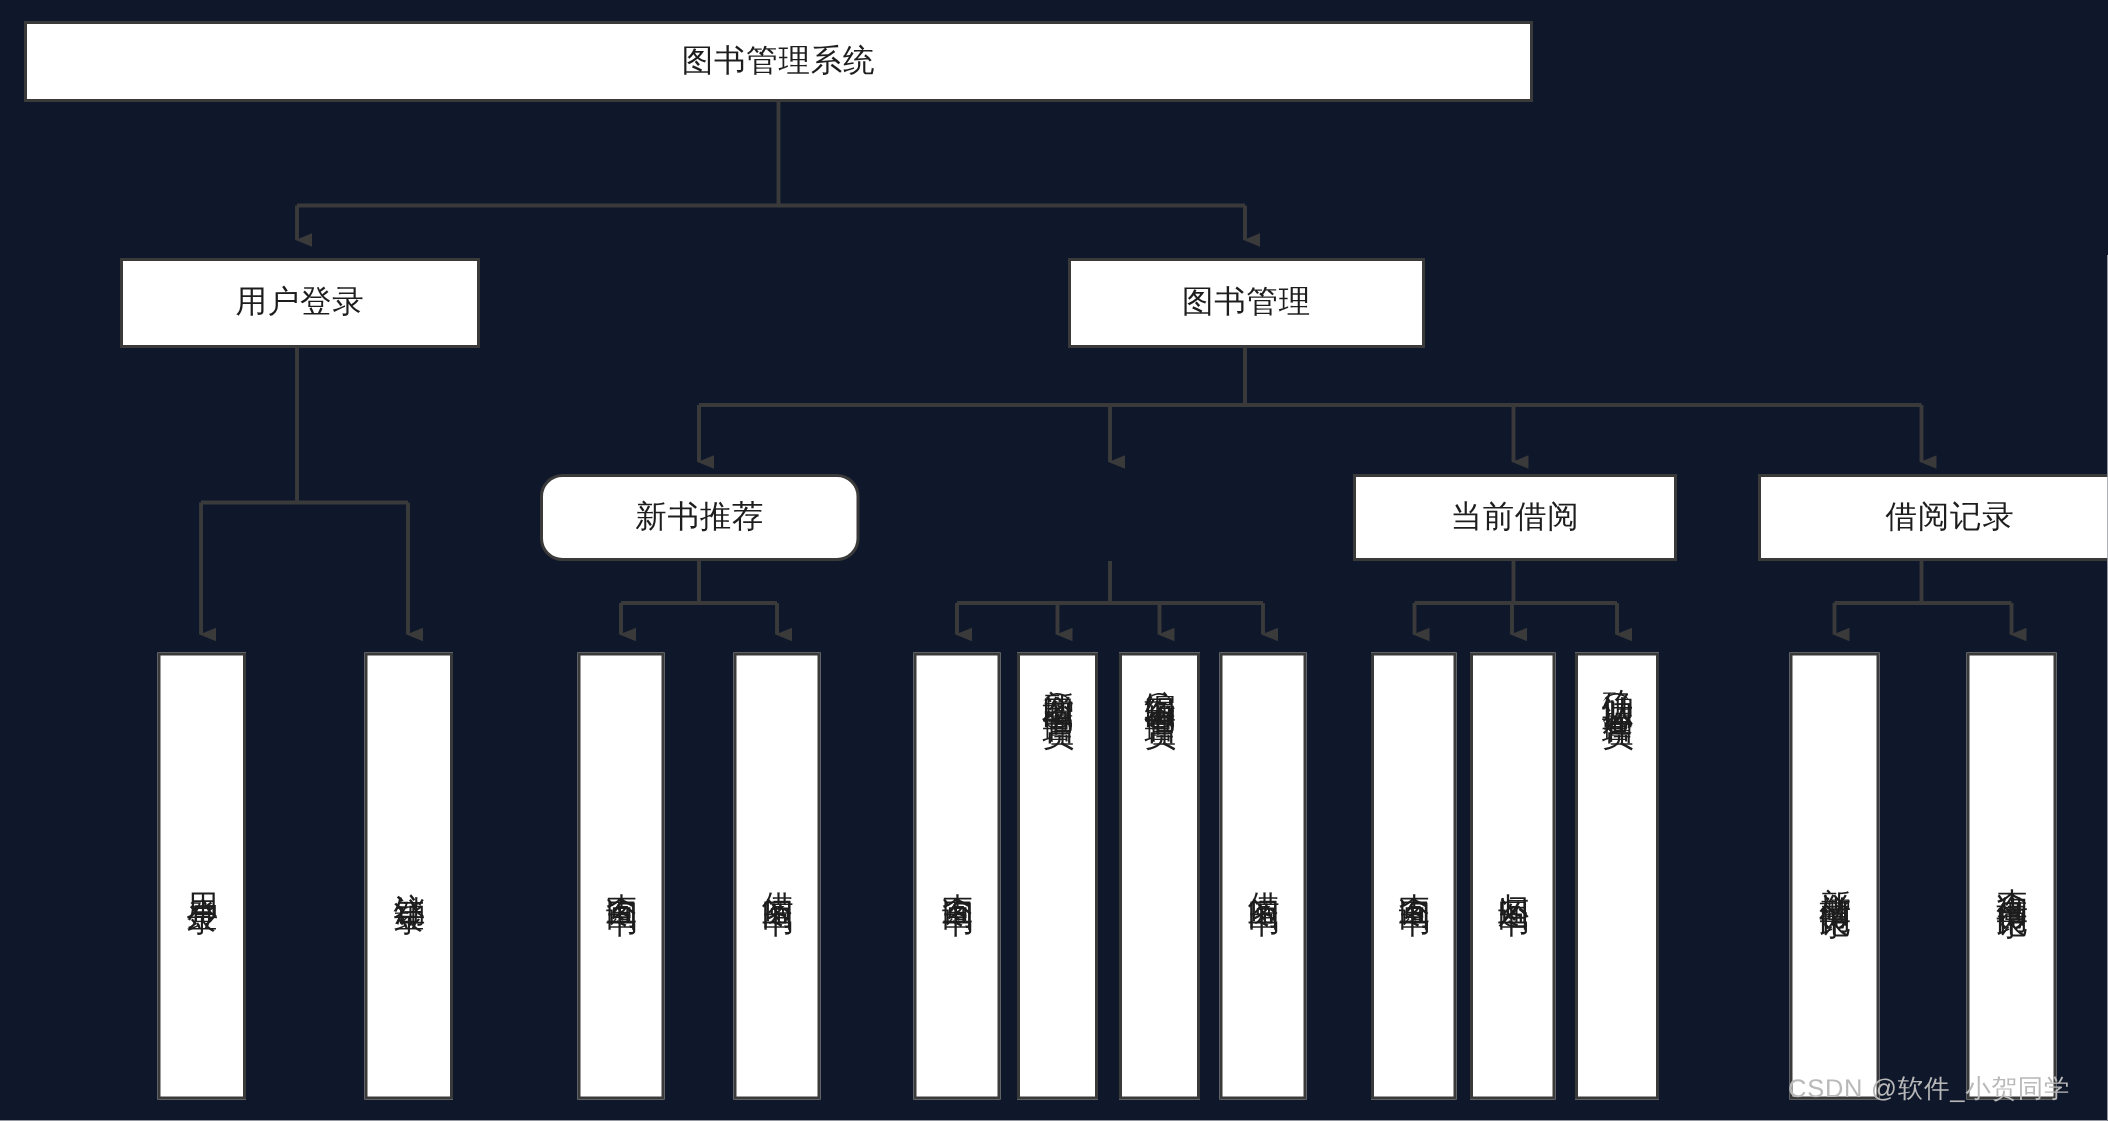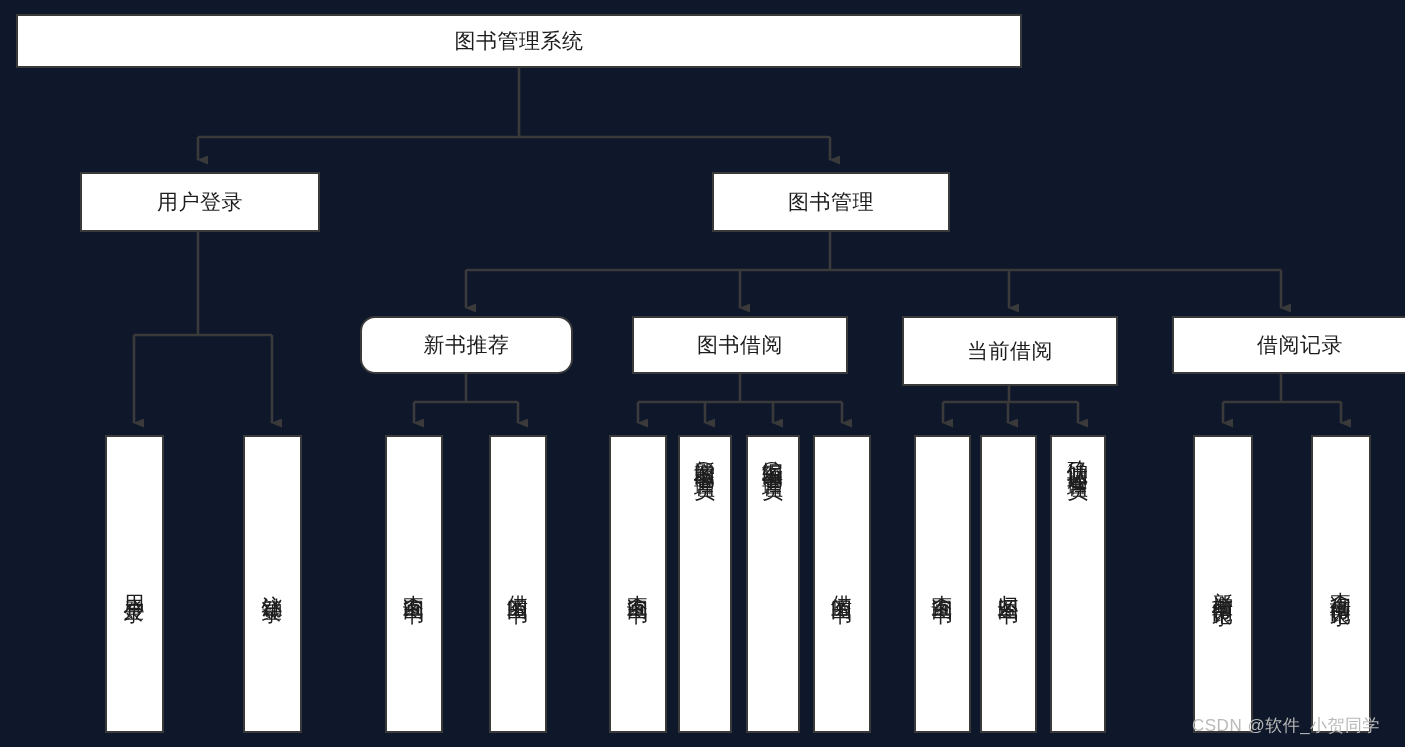--- a/index.html
+++ b/index.html
@@ -126,24 +126,21 @@
   <div class="node" style="left:80px; top:172px; width:240px; height:60px;">
     <span class="node-label">用户登录</span>
   </div>
   <div class="node" style="left:712px; top:172px; width:238px; height:60px;">
     <span class="node-label">图书管理</span>
   </div>
 
   <div class="node" style="left:360px; top:316px; width:213px; height:58px;border-radius:15px;">
     <span class="node-label">新书推荐</span>
   </div>
-  <div class="node" style="left:632px; top:316px; width:216px; height:58px;">
-    <span class="node-label">图书借阅</span>
-  </div>
-  <div class="node" style="left:902px; top:316px; width:216px; height:70px;">
+  <div class="node" style="left:902px; top:316px; width:216px; height:58px;">
     <span class="node-label">当前借阅</span>
   </div>
   <div class="node" style="left:1172px; top:316px; width:256px; height:58px;">
     <span class="node-label">借阅记录</span>
   </div>
 
   <div class="node leaf centered" style="left:105px; top:435px; width:59px; height:298px;">
     <span class="node-label">用户登录</span>
   </div>
   <div class="node leaf centered" style="left:243px; top:435px; width:59px; height:298px;">

